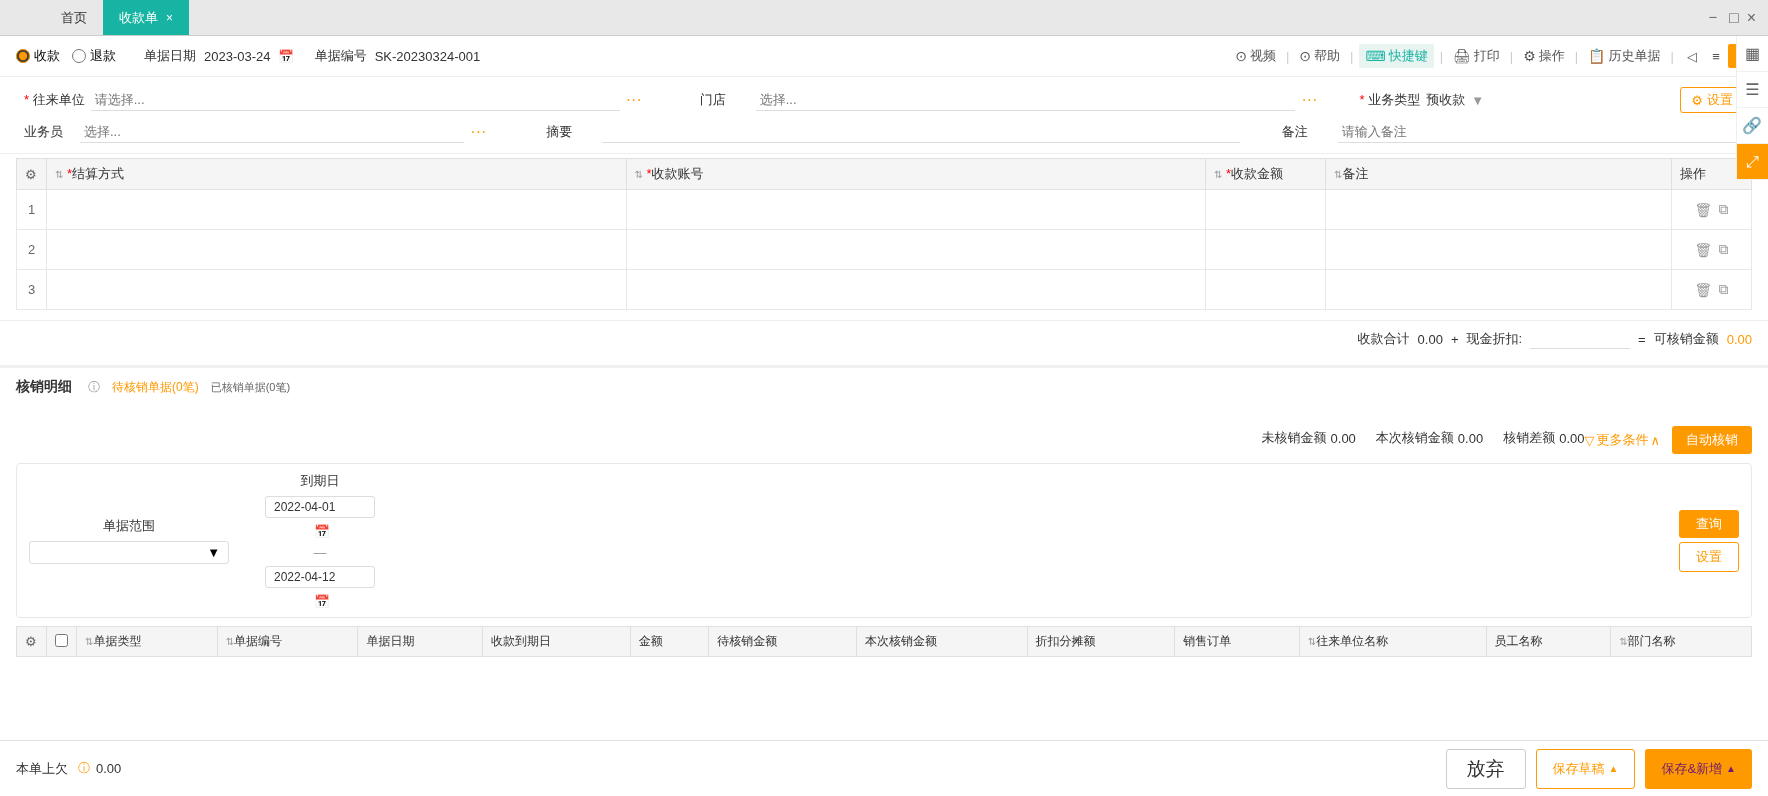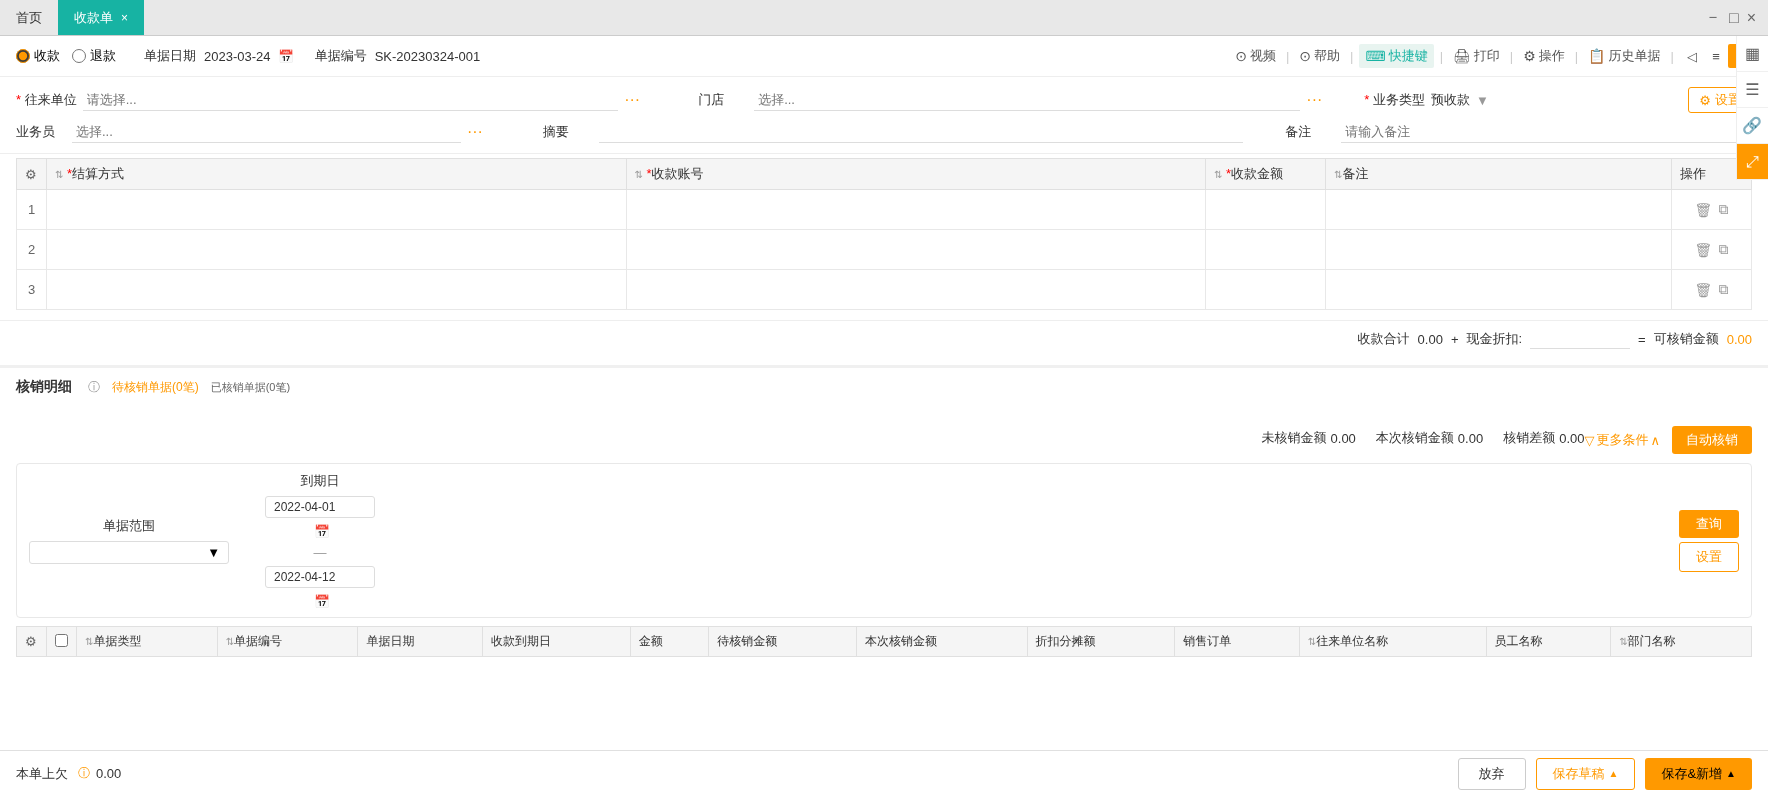--- a/index.html
+++ b/index.html
@@ -1,21 +1,21 @@
 <!DOCTYPE html>
 <html><head>
   <meta charset="utf-8">
   <style>
     * { box-sizing: border-box; margin: 0; padding: 0; font-family: 'Microsoft YaHei', sans-serif; font-size: 13px; }
     body { background: #f0f0f0; overflow: hidden; width: 1768px; height: 796px; }
     
     
     .tab-bar {
       display: flex; align-items: center; background: #e8e8e8; height: 36px;
-      border-bottom: 1px solid #ccc; position: relative;
+      border-bottom: 1px solid #ccc; position: relative; padding-left: 45px;
     }
     .tab-item {
       display: flex; align-items: center; padding: 0 16px; height: 100%;
       cursor: pointer; font-size: 13px; color: #333;
     }
     .tab-item.home { background: #e8e8e8; color: #333; }
     .tab-item.active { background: #17b3a3; color: #fff; }
     .tab-item .close-btn { margin-left: 8px; font-size: 12px; cursor: pointer; }
     .tab-bar-actions { margin-left: auto; display: flex; align-items: center; gap: 8px; padding-right: 12px; }
     .tab-bar-actions span { cursor: pointer; font-size: 16px; color: #666; }
@@ -38,21 +38,21 @@
     .header-toolbar { margin-left: auto; display: flex; align-items: center; gap: 4px; }
     .toolbar-btn { display: flex; align-items: center; gap: 3px; color: #555; cursor: pointer; font-size: 12px; padding: 2px 4px; }
     .toolbar-btn .icon { font-size: 14px; }
     .toolbar-sep { color: #ccc; margin: 0 2px; }
     .layout-btns { display: flex; align-items: center; }
     .layout-btn { width: 24px; height: 24px; display: flex; align-items: center; justify-content: center; cursor: pointer; color: #555; }
     .layout-btn.active { background: #f90; color: #fff; border-radius: 2px; }
 
     
     .form-section {
-      padding: 10px 16px; display: flex; flex-direction: column; gap: 8px;
+      padding: 10px 24px; display: flex; flex-direction: column; gap: 8px;
       border-bottom: 1px solid #eee;
     }
     .form-row { display: flex; align-items: center; gap: 12px; flex-wrap: wrap; }
     .field-group { display: flex; align-items: center; gap: 6px; flex: 1; min-width: 250px; }
     .field-label { color: #333; white-space: nowrap; min-width: 50px; }
     .required { color: #f00; }
     .field-input {
       flex: 1; border: none; border-bottom: 1px solid #ddd; outline: none;
       padding: 3px 4px; font-size: 13px; color: #999; background: transparent; min-width: 80px;
     }
@@ -141,35 +141,35 @@
     .bottom-table { width: 100%; border-collapse: collapse; }
     .bottom-table th {
       background: #f5f5f5; border: 1px solid #e0e0e0; padding: 6px 8px;
       text-align: left; color: #333; font-weight: normal; white-space: nowrap; font-size: 12px;
     }
 
     
     .footer {
       position: fixed; bottom: 0; left: 0; right: 0; background: #fff;
       border-top: 1px solid #e0e0e0; padding: 8px 16px;
-      display: flex; align-items: center; justify-content: space-between; height: 46px;
+      display: flex; align-items: center; justify-content: space-between; height: 56px;
     }
     .footer-left { display: flex; align-items: center; gap: 6px; color: #333; font-size: 13px; }
     .footer-left .info-icon { color: #f90; }
     .footer-right { display: flex; gap: 10px; }
     .btn-abandon {
       background: #fff; color: #333; border: 1px solid #ccc; padding: 6px 20px;
-      border-radius: 3px; cursor: pointer; font-size: 13px;
+      border-radius: 3px; cursor: pointer; font-size: 19px;
     }
     .btn-save-draft {
       background: #fff; color: #f90; border: 1px solid #f90; padding: 6px 16px;
       border-radius: 3px; cursor: pointer; font-size: 13px; display: flex; align-items: center; gap: 4px;
     }
     .btn-save-new {
-      background: #f90; color: #000000; border: none; padding: 6px 16px;
+      background: #f90; color: #701a75; border: none; padding: 6px 16px;
       border-radius: 3px; cursor: pointer; font-size: 13px; display: flex; align-items: center; gap: 4px;
     }
     .btn-arrow { font-size: 10px; }
 
     
     .right-sidebar {
       position: fixed; right: 0; top: 36px; width: 32px;
       display: flex; flex-direction: column; align-items: center; gap: 0;
       background: #fff; border-left: 1px solid #eee;
     }

